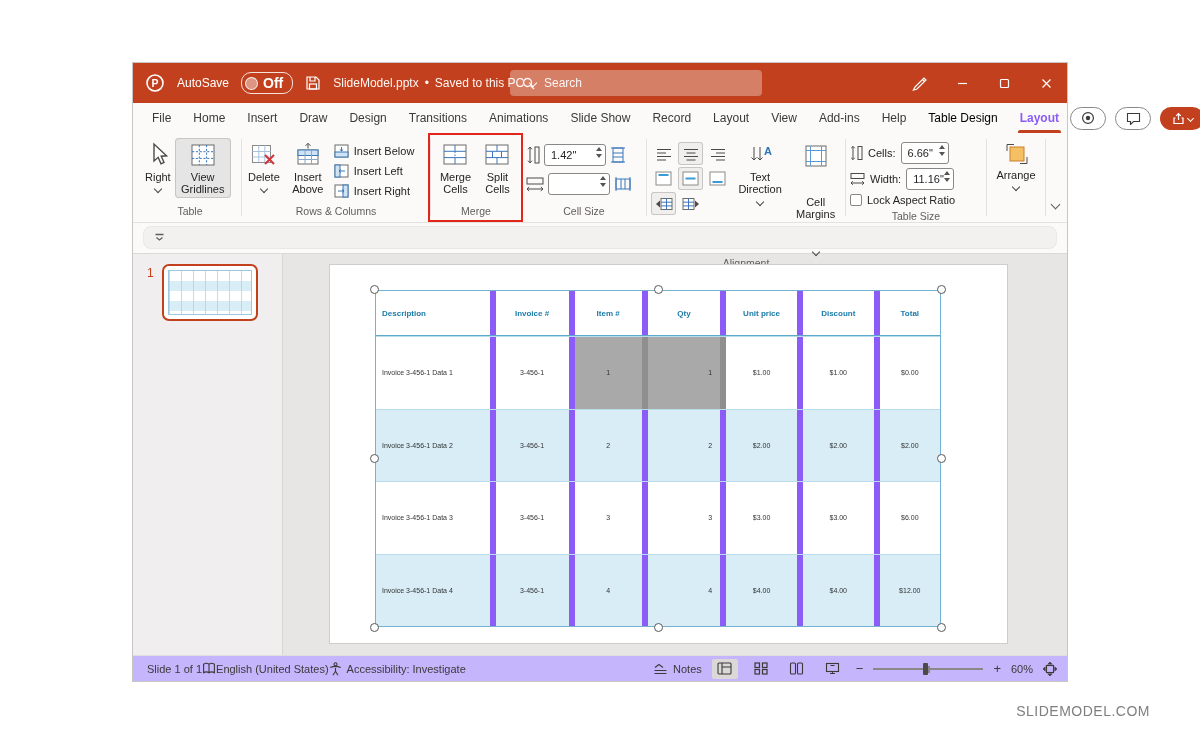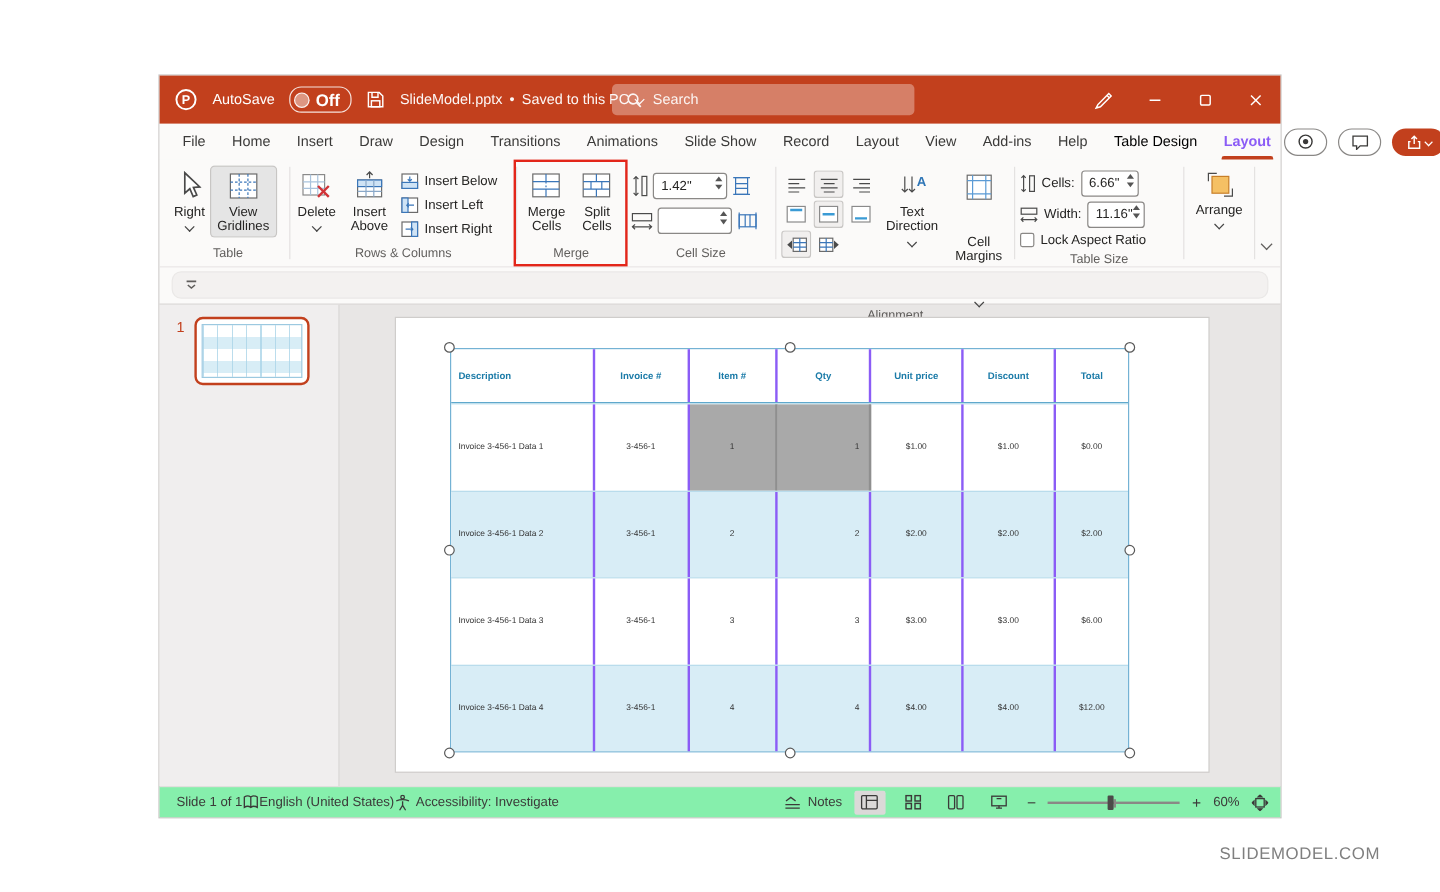--- a/index.html
+++ b/index.html
@@ -71,31 +71,31 @@
      border:1px solid #9CC9E0; }
   .editor { flex:1; position:relative; }
   .canvas { position:absolute; left:47px; top:11px; width:677px; height:378px; background:#fff; box-shadow:0 0 0 1px #CFCDCB; }
 
   
   .twrap { position:absolute; left:45px; top:25px; width:566px; height:337px; }
   .ptable { width:100%; height:100%; border:1.5px solid #74B2D4; display:flex; flex-direction:column; background:#fff; }
   .trow { display:flex; flex:1; border-top:1px solid #B9DCEC; }
   .trow.head { flex:0 0 45px; border-top:none; border-bottom:1.5px solid #5FA8CC; }
   .trow.band { background:#D8EDF6; }
-  .cell { display:flex; align-items:center; justify-content:center; font-size:7px; color:#333; border-right:2px solid #8b5cf6; overflow:hidden; white-space:nowrap; }
+  .cell { display:flex; align-items:center; justify-content:center; font-size:7px; color:#333; border-right:6px solid #8b5cf6; overflow:hidden; white-space:nowrap; }
   .cell:last-child { border-right:none; }
   .cell.l { justify-content:flex-start; padding-left:6px; }
   .cell.r { justify-content:flex-end; padding-right:8px; }
   .cell.gray { background:#A9A9A9; border-right-color:#8F8F8F; }
   .head .cell { font-size:8px; font-weight:bold; color:#1B7BA8; }
   .c0{width:21.2%;} .c1{width:14%;} .c2{width:13%;} .c3{width:13.9%;} .c4{width:13.6%;} .c5{width:13.6%;} .c6{flex:1;}
   .handle { position:absolute; width:9px; height:9px; border-radius:50%; background:#fff; border:1.5px solid #595959; }
 
   
-  .statusbar { height:26px; background:#86efac; border-top:1px solid #E1DFDD; display:flex; align-items:center; padding:0 10px 0 14px; font-size:11px; color:#3B3A39; flex:0 0 auto; }
+  .statusbar { height:26px; background:#c4b5fd; border-top:1px solid #E1DFDD; display:flex; align-items:center; padding:0 10px 0 14px; font-size:11px; color:#3B3A39; flex:0 0 auto; }
   .sb-right { margin-left:auto; display:flex; align-items:center; gap:10px; }
   .sb-viewbtn { width:26px; height:20px; display:flex; align-items:center; justify-content:center; border-radius:2px; }
   .sb-viewbtn.sel { background:#DBD9D8; }
   .zoomtrack { position:relative; width:110px; height:14px; }
   .zoomtrack .line { position:absolute; left:0; right:0; top:6.5px; height:1.5px; background:#8A8886; }
   .zoomtrack .tick { position:absolute; left:50%; top:4px; width:1.5px; height:7px; background:#8A8886; }
   .zoomtrack .thumbz { position:absolute; left:45%; top:1px; width:5px; height:12px; background:#4B4A49; border-radius:1px; }
 
   .watermark { position:absolute; right:50px; top:703px; font-size:14px; color:#7F7F7F; letter-spacing:.5px; }
   svg { display:block; }

